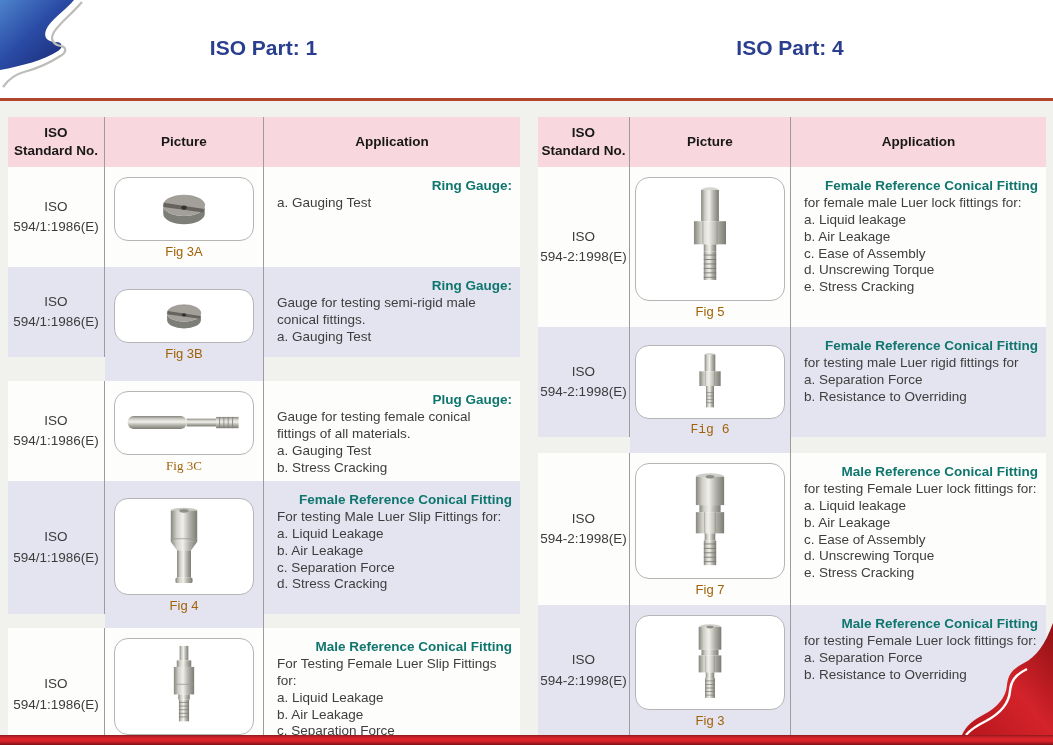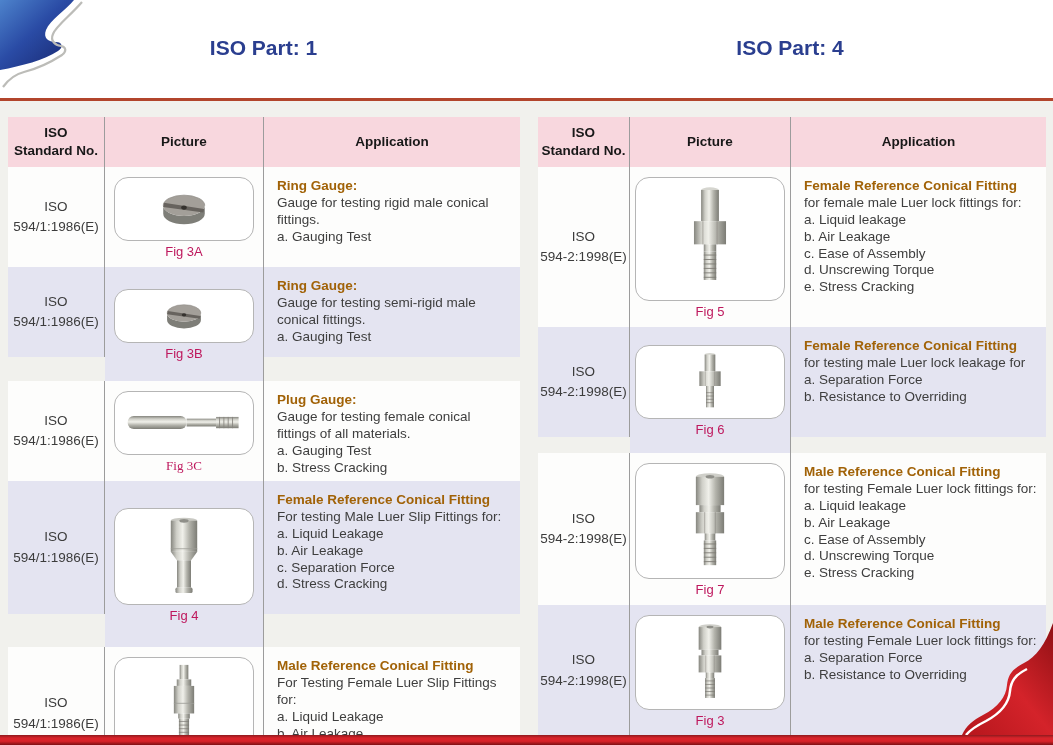--- a/index.html
+++ b/index.html
@@ -25,23 +25,23 @@
   .vline{border-right:1px solid #9c9c9c;}
   .header-cell{background:var(--pink,#f8d7de);display:flex;align-items:center;justify-content:center;
     text-align:center;white-space:pre-line;font-weight:bold;font-size:13.5px;color:#181818;line-height:1.3;}
   .std-cell{display:flex;align-items:center;justify-content:center;text-align:center;
     white-space:pre-line;font-size:13.5px;color:#3c3c3c;line-height:1.5;}
   .pic-cell{display:flex;flex-direction:column;align-items:center;justify-content:center;padding:4px 0 2px;}
   .pic-frame{width:140px;background:#fff;border:1px solid #b5b5b5;border-radius:14px;
     display:flex;align-items:center;justify-content:center;padding:4px;box-sizing:border-box;}
   .t2 .pic-frame{width:150px;}
   .pic-frame svg{width:100%;height:100%;}
-  .pic-caption{font-size:13px;color:#be185d;margin-top:3px;}
+  .pic-caption{font-size:13px;color:#a16207;margin-top:3px;}
   .app-cell{padding:11px 8px 4px 13px;font-size:13.5px;color:#3e3e3e;line-height:1.25;}
-  .app-title{font-weight:bold;color:#a16207;}
+  .app-title{font-weight:bold;color:#0f766e;text-align:right;}
   .shade-white{background:#fdfdfc;}
   .shade-lav{background:var(--lav,#e4e4f1);}
   
   .red-swoosh{position:absolute;right:0;bottom:10px;z-index:5;}
   .bottom-bar{position:absolute;bottom:0;left:0;width:1053px;height:10px;z-index:6;
     background:linear-gradient(180deg,#8e1a1e 0%,var(--red,#d8232a) 30%,var(--red,#d8232a) 62%,#7d1014 100%);}
 </style>
 </head>
 <body>
 
@@ -101,21 +101,20 @@
               <ellipse cx="60" cy="34" rx="30" ry="15" fill="#a39f99"></ellipse>
               <polygon points="31,30 89,39 88,44 30,36" fill="#67635e"></polygon>
               <ellipse cx="60" cy="37" rx="4" ry="3" fill="#35322e"></ellipse>
               <path d="M30,34 a30,15 0 0 1 60,0" fill="none" stroke="#8d8a84" stroke-width="1"></path>
             </svg>
           </div>
           <div class="pic-caption">Fig 3A</div>
         </div>
         <div class="cell app-cell shade-white" style="height: 100px;">
           <div class="app-title">Ring Gauge:</div>
-          <div class="app-line">Gauge for testing rigid male conical fittings.</div>
           <div class="app-line">a. Gauging Test</div>
         </div>
         <div class="cell std-cell vline shade-lav" style="height: 90px;">ISO
 594/1:1986(E)</div>
         <div class="cell pic-cell vline shade-lav" style="height: 114px;">
           <div class="pic-frame" style="height: 54px;">
             <svg viewBox="0 0 120 78">
               <path d="M30,34 a30,15 0 0 0 60,0 l0,12 a30,15 0 0 1 -60,0 z" fill="#7e7e78"></path>
               <ellipse cx="60" cy="34" rx="30" ry="15" fill="#a39f99"></ellipse>
               <polygon points="31,30 89,39 88,44 30,36" fill="#67635e"></polygon>
@@ -149,21 +148,21 @@
           <div class="pic-caption">Fig 3C</div>
         </div>
         <div class="cell app-cell shade-white" style="height: 100px;">
           <div class="app-title">Plug Gauge:</div>
           <div class="app-line">Gauge for testing female conical fittings of all materials.</div>
           <div class="app-line">a. Gauging Test</div>
           <div class="app-line">b. Stress Cracking</div>
         </div>
         <div class="cell std-cell vline shade-lav" style="height: 133px;">ISO
 594/1:1986(E)</div>
-        <div class="cell pic-cell vline shade-lav" style="height: 166px;">
+        <div class="cell pic-cell vline shade-lav" style="height: 147px;">
           <div class="pic-frame" style="height: 97px;">
             <svg viewBox="0 0 90 112">
               <ellipse cx="45" cy="10" rx="17" ry="4" fill="#c9c9c3"></ellipse>
               <rect x="28" y="10" width="34" height="40" fill="url(#metalVG)"></rect>
               <ellipse cx="45" cy="10" rx="6" ry="2.4" fill="#8f8f89"></ellipse>
               <line x1="28" y1="46" x2="62" y2="46" stroke="#9b9b95"></line>
               <polygon points="28,50 62,50 54,61 36,61" fill="url(#metalVG)"></polygon>
               <rect x="36" y="61" width="18" height="35" fill="url(#metalVG)"></rect>
               <rect x="34" y="96" width="22" height="7" rx="2" fill="url(#metalVG)"></rect>
             </svg>
@@ -243,21 +242,21 @@
           <div class="app-title">Female Reference Conical Fitting</div>
           <div class="app-line">for female male Luer lock fittings for:</div>
           <div class="app-line">a. Liquid leakage</div>
           <div class="app-line">b. Air Leakage</div>
           <div class="app-line">c. Ease of Assembly</div>
           <div class="app-line">d. Unscrewing  Torque</div>
           <div class="app-line">e. Stress Cracking</div>
         </div>
         <div class="cell std-cell vline shade-lav" style="height: 110px;">ISO
 594-2:1998(E)</div>
-        <div class="cell pic-cell vline shade-lav" style="height: 126px;">
+        <div class="cell pic-cell vline shade-lav" style="height: 126px; font-family: Liberation Mono, monospace;">
           <div class="pic-frame" style="height: 74px;">
             <svg viewBox="0 0 90 96">
               <ellipse cx="45" cy="7" rx="8" ry="2.5" fill="#d5d5cf"></ellipse>
               <rect x="37" y="7" width="16" height="25" fill="url(#metalVG)"></rect>
               <rect x="29" y="32" width="32" height="22" fill="url(#metalVG)"></rect>
               <line x1="38" y1="32" x2="38" y2="54" stroke="#a5a29c"></line>
               <line x1="52" y1="32" x2="52" y2="54" stroke="#96938d"></line>
               <rect x="39" y="54" width="12" height="6" fill="url(#metalVG)"></rect>
               <rect x="39" y="60" width="12" height="26" fill="url(#metalVG)"></rect>
               <g stroke="#7d7a74" stroke-width="1">
@@ -265,21 +264,21 @@
                 <line x1="39" y1="69" x2="51" y2="69"></line>
                 <line x1="39" y1="74" x2="51" y2="74"></line>
                 <line x1="39" y1="79" x2="51" y2="79"></line>
               </g>
             </svg>
           </div>
           <div class="pic-caption">Fig 6</div>
         </div>
         <div class="cell app-cell shade-lav" style="height: 110px;">
           <div class="app-title">Female Reference Conical Fitting</div>
-          <div class="app-line">for testing male Luer lock leakage for</div>
+          <div class="app-line">for testing male Luer rigid fittings for</div>
           <div class="app-line">a. Separation Force</div>
           <div class="app-line">b. Resistance to Overriding</div>
         </div>
         <div class="cell std-cell vline shade-white" style="height: 152px;">ISO
 594-2:1998(E)</div>
         <div class="cell pic-cell vline shade-white" style="height: 152px;">
           <div class="pic-frame" style="height: 116px;">
             <svg viewBox="0 0 90 120">
               <ellipse cx="45" cy="10" rx="16" ry="4" fill="#cfcfc9"></ellipse>
               <rect x="29" y="10" width="32" height="32" fill="url(#metalVG)"></rect>

